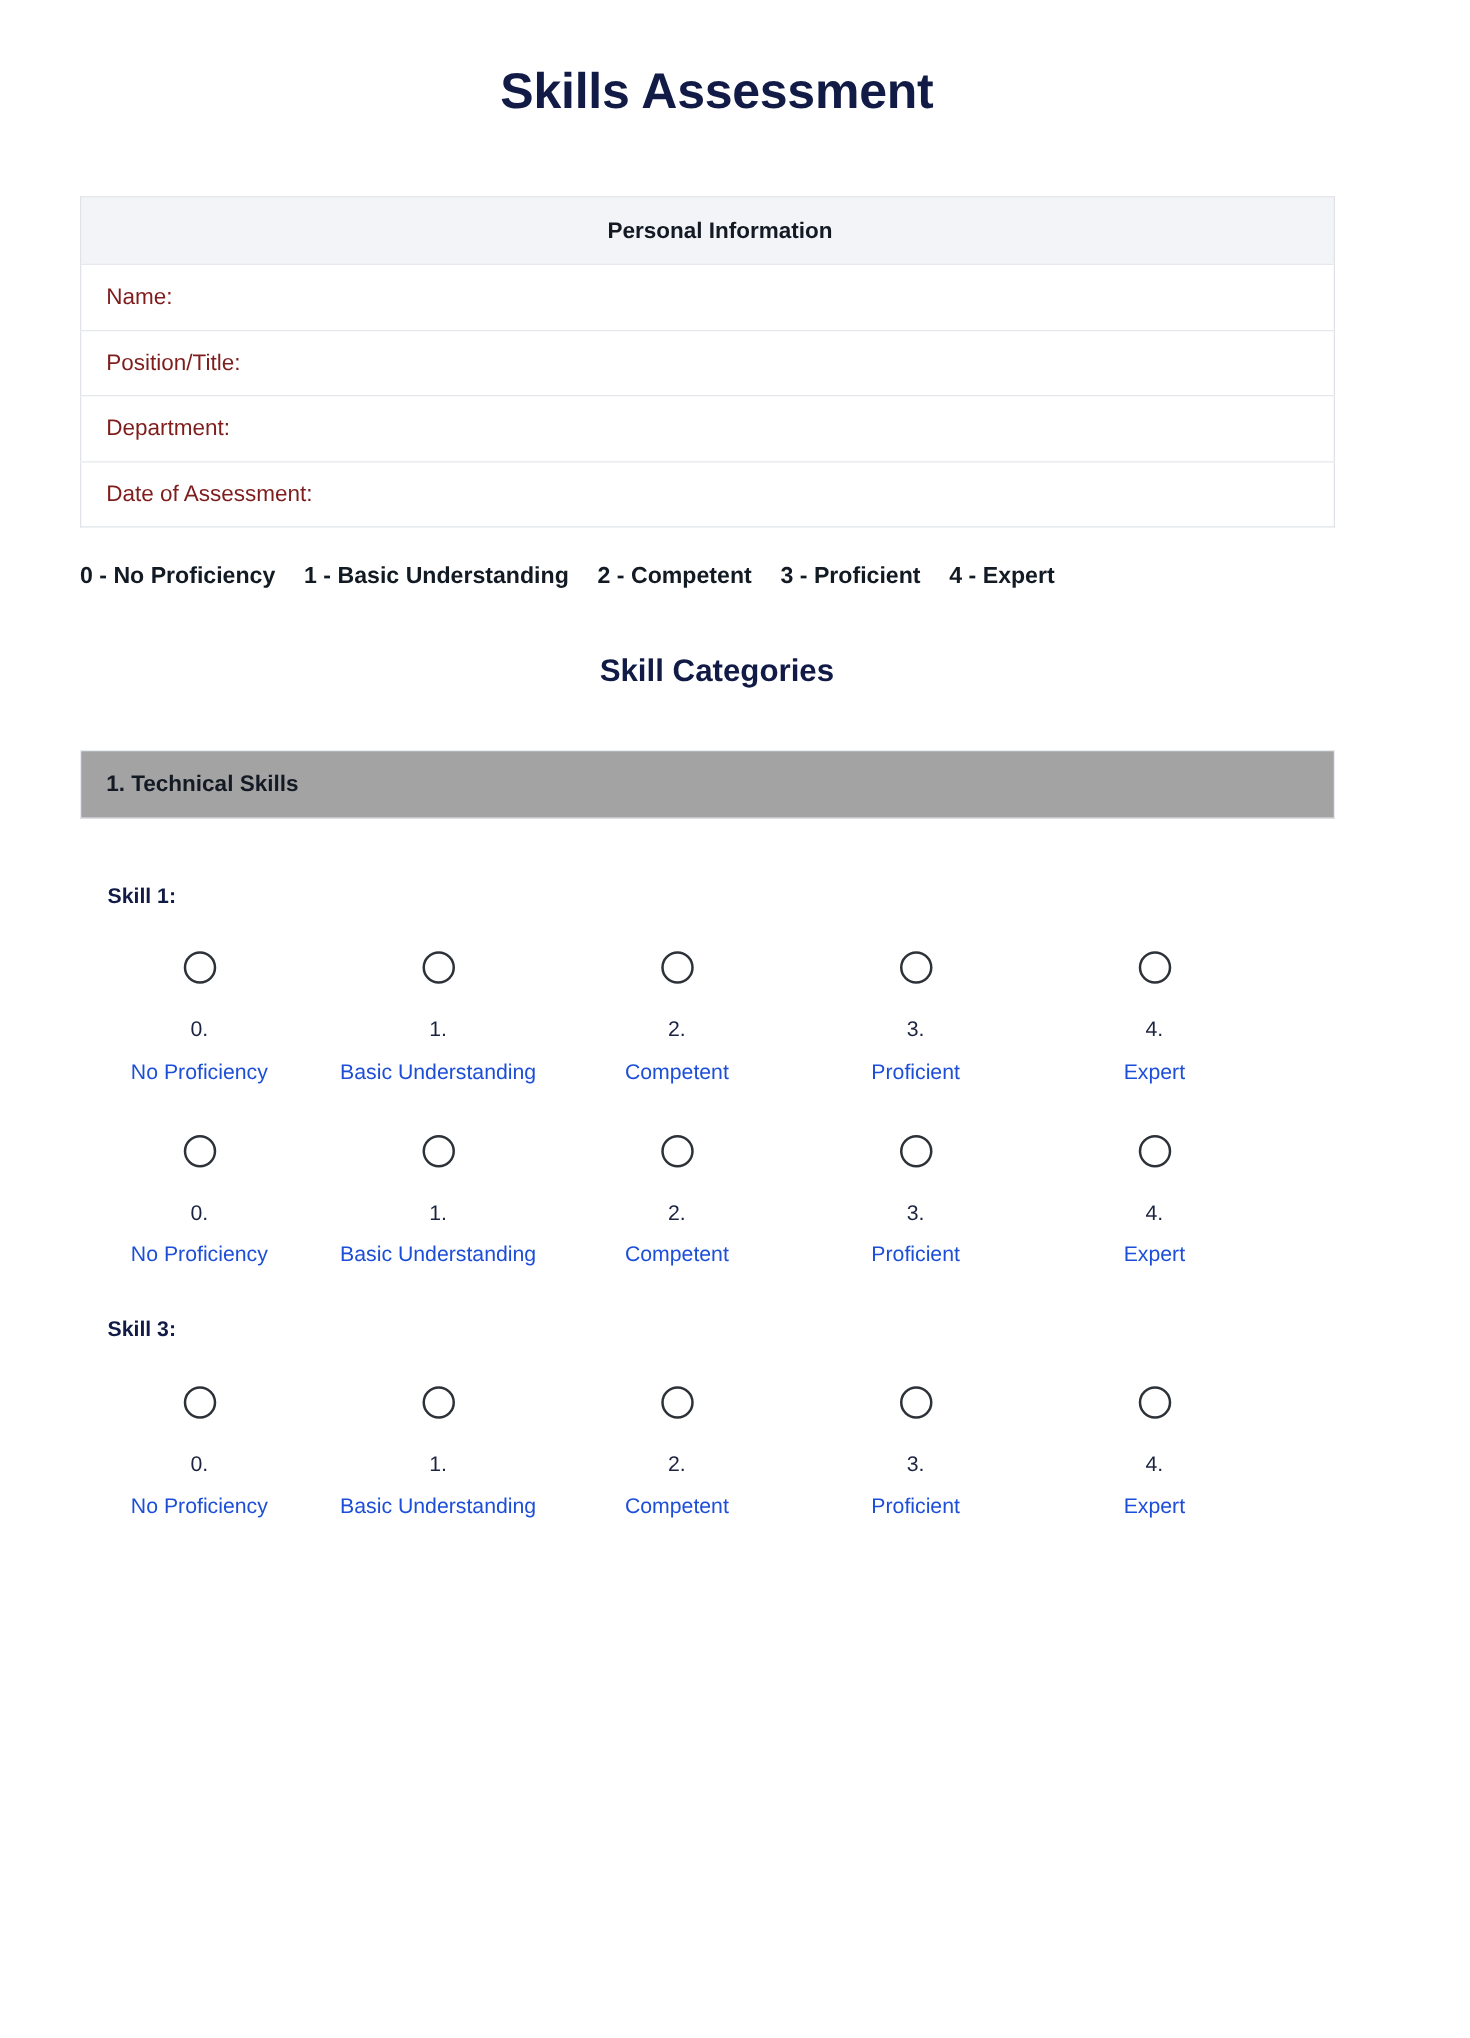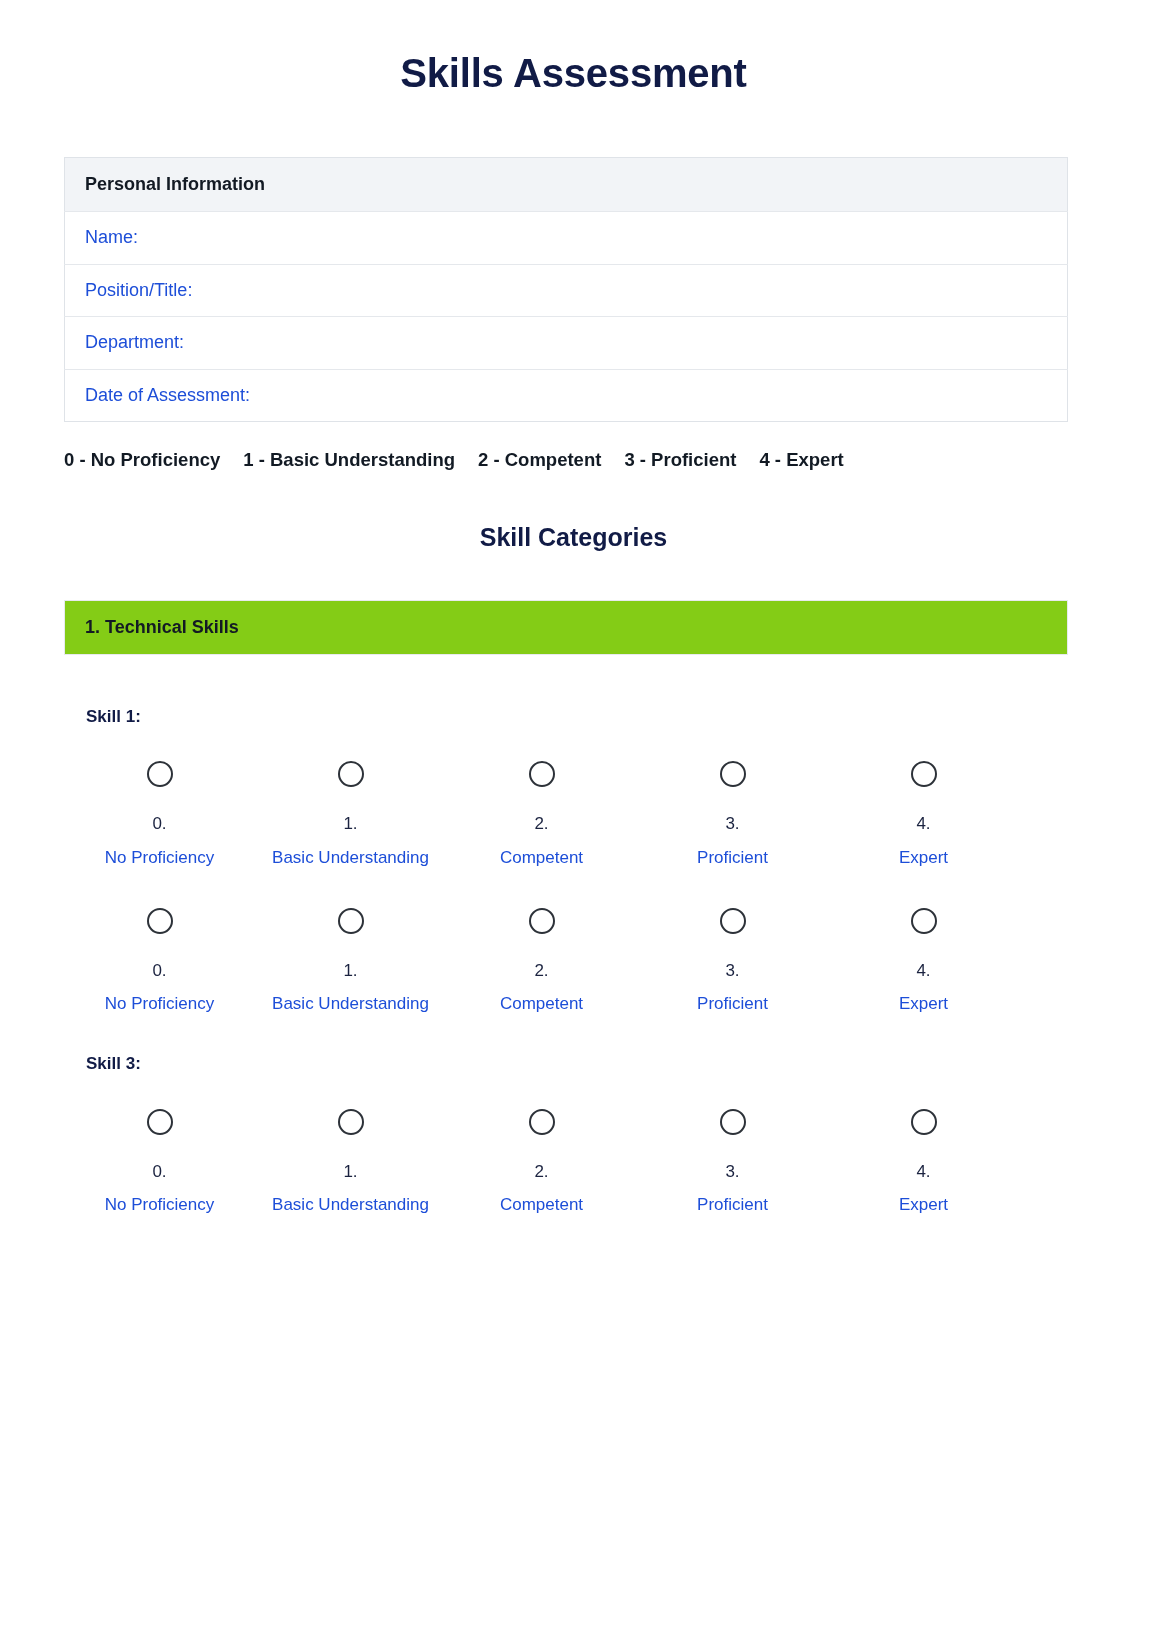--- a/index.html
+++ b/index.html
@@ -46,31 +46,32 @@
     table-layout: fixed;
   }
   .info-table tr { }
   .info-table th,
   .info-table td {
     border-bottom: 1px solid #e5e8ec;
     text-align: left;
     padding: 14px 0 14px 20px;
     font-size: 18px;
     line-height: 1.3;
-    color: #1d4ed8;
+    color: #7f1d1d;
     font-weight: normal;
     height: 20px;
   }
   .info-table thead th {
     background: #f2f4f7;
     font-weight: bold;
     color: #131a24;
     font-size: 18px;
     padding-top: 15px;
     padding-bottom: 15px;
+    text-align: center;
   }
   .info-table tbody tr:last-child td {
     border-bottom: none;
   }
 
   
   .instructions {
     margin: 45px 105px 0 64px;
     font-size: 18.5px;
     line-height: 1.46;
@@ -104,21 +105,21 @@
     margin: 50px 0 0 0;
     padding: 0;
     line-height: 1.2;
   }
 
   
   .category-bar {
     margin: 48px 108px 0 64px;
     width: 1004px;
     box-sizing: border-box;
-    background: #84cc16;
+    background: #a3a3a3;
     border: 1px solid #e7eaee;
     padding: 16px 0 16px 20px;
     font-size: 18px;
     font-weight: bold;
     color: #131a24;
   }
 
   
   .skills-wrap {
     margin: 0 64px 0 64px;

